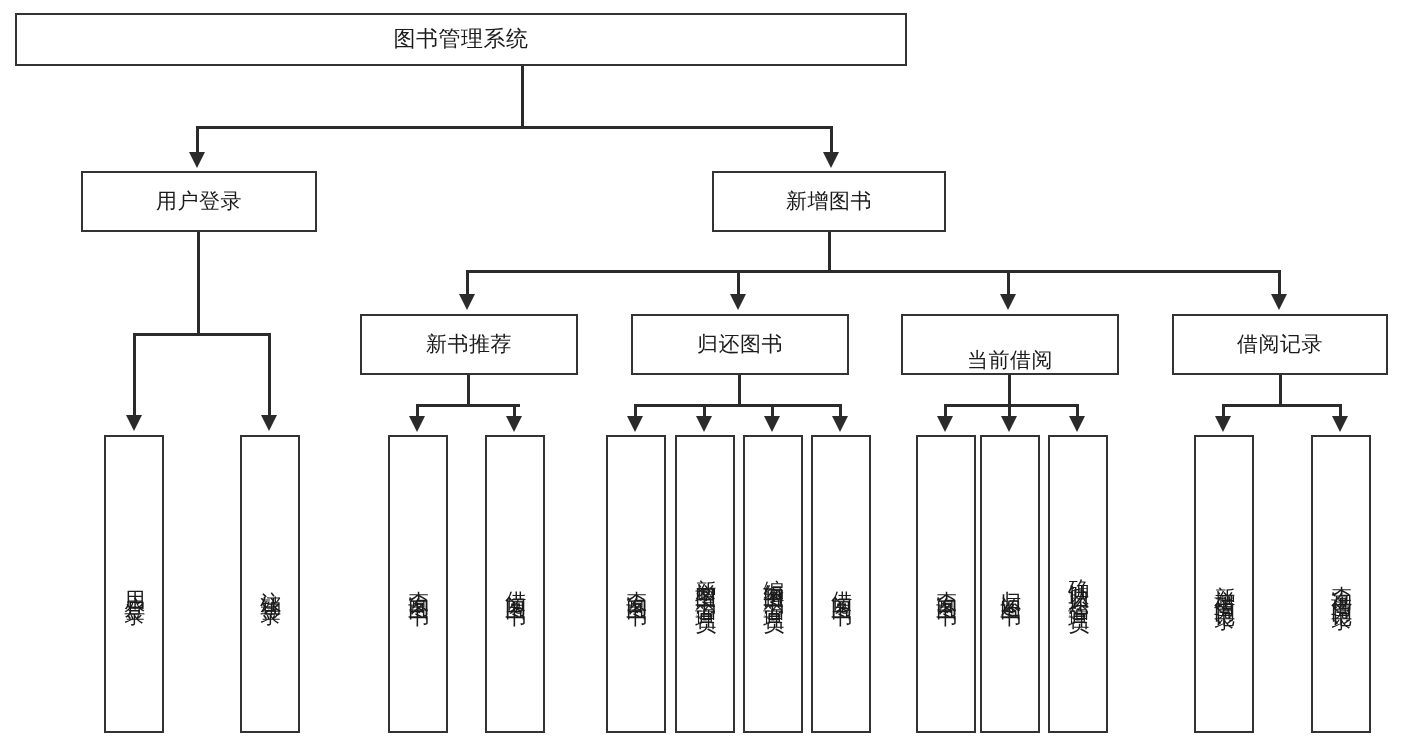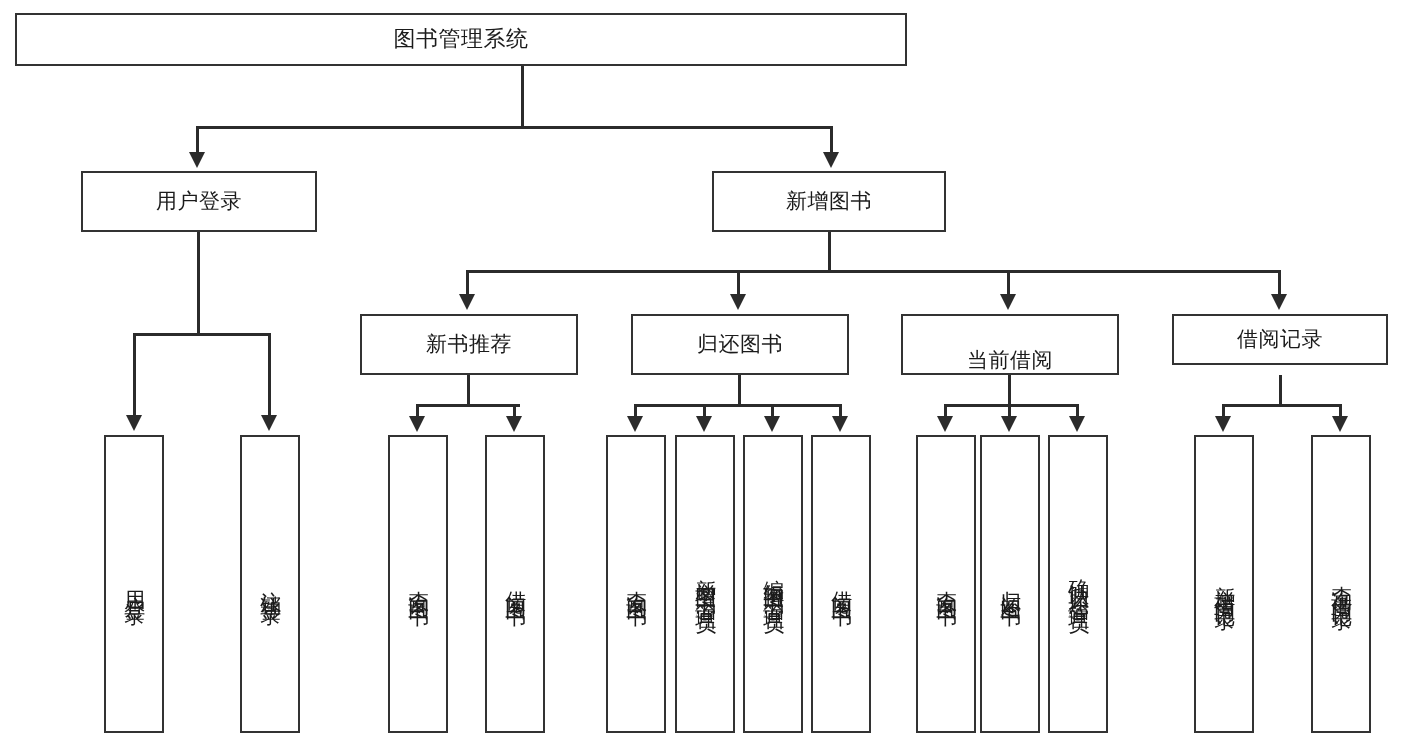--- a/index.html
+++ b/index.html
@@ -122,21 +122,21 @@
 
   <div class="node h" style="left:360px;top:314px;width:218px;height:61px;">
     <span>新书推荐</span>
   </div>
   <div class="node h" style="left:631px;top:314px;width:218px;height:61px;">
     <span>归还图书</span>
   </div>
   <div class="node h" style="left:901px;top:314px;width:218px;height:61px;align-items:flex-end;">
     <span>当前借阅</span>
   </div>
-  <div class="node h" style="left:1172px;top:314px;width:216px;height:51px;">
+  <div class="node h" style="left:1172px;top:314px;width:216px;height:61px;">
     <span>借阅记录</span>
   </div>
 
   <div class="vline" style="left:467px;top:375px;width:3px;height:31px;"></div>
   <div class="hline" style="left:416px;top:404px;width:104px;height:3px;"></div>
   <div class="vline" style="left:416px;top:404px;width:3px;height:14px;"></div>
   <div class="arrow" style="left:409px;top:416px;"></div>
   <div class="vline" style="left:513px;top:404px;width:3px;height:14px;"></div>
   <div class="arrow" style="left:506px;top:416px;"></div>
 

